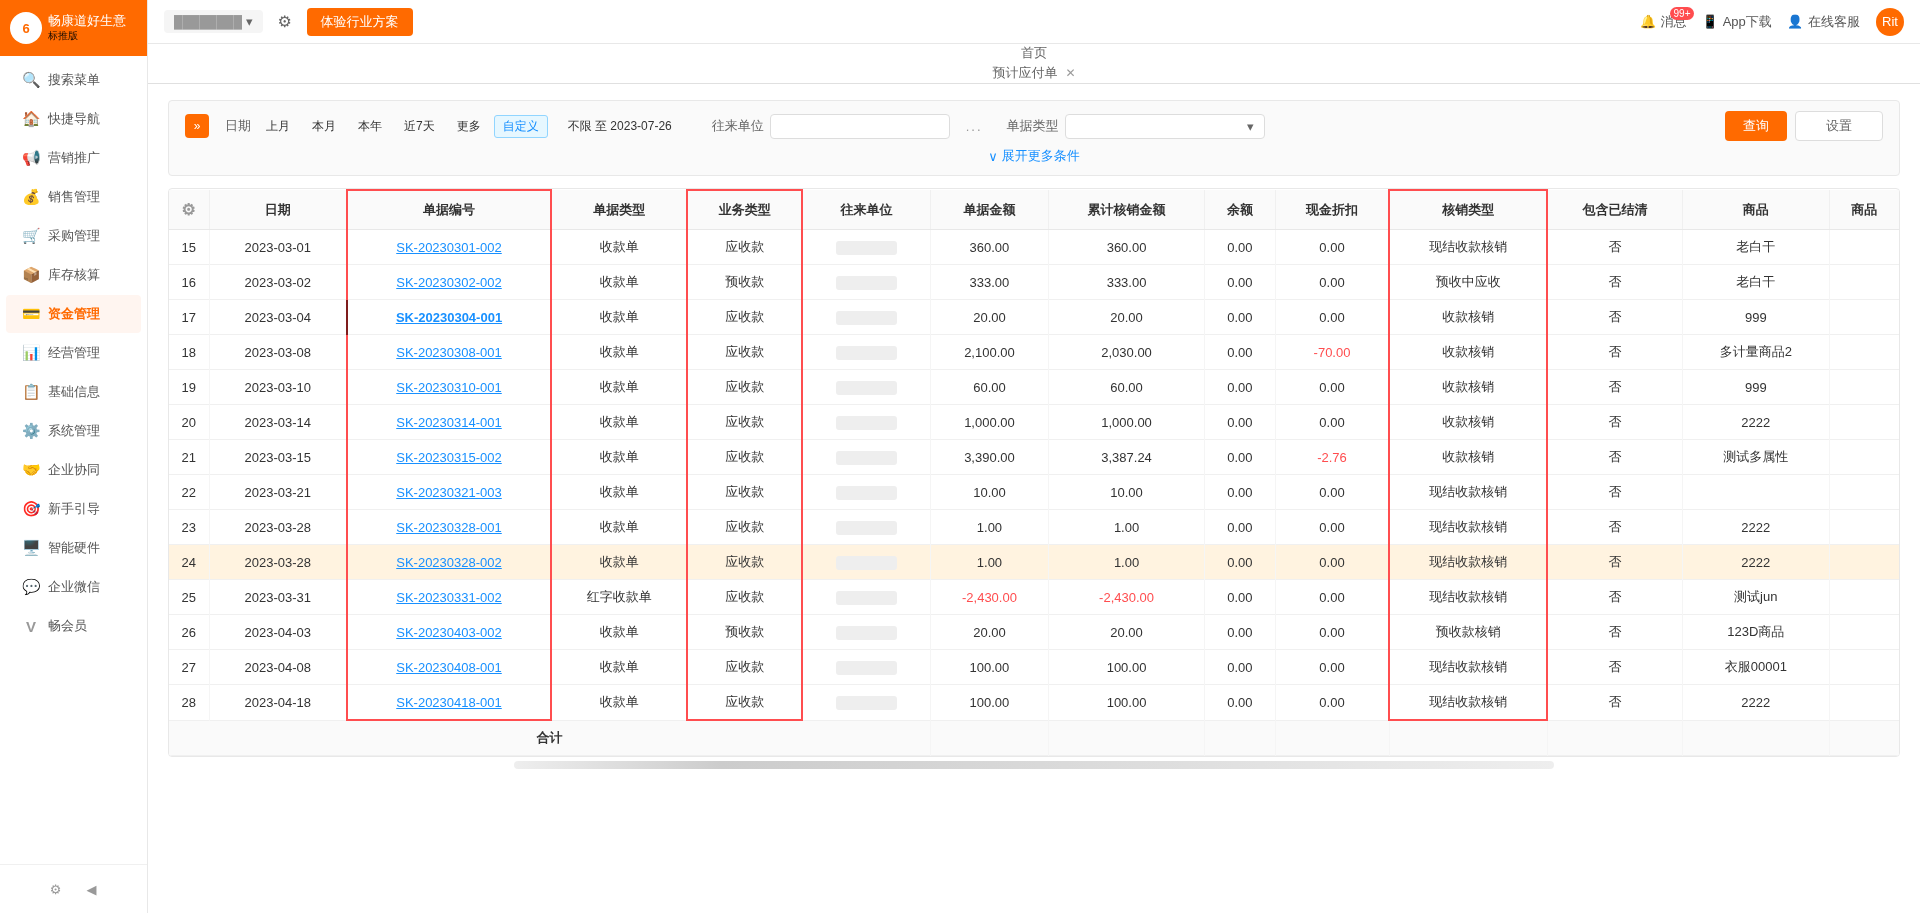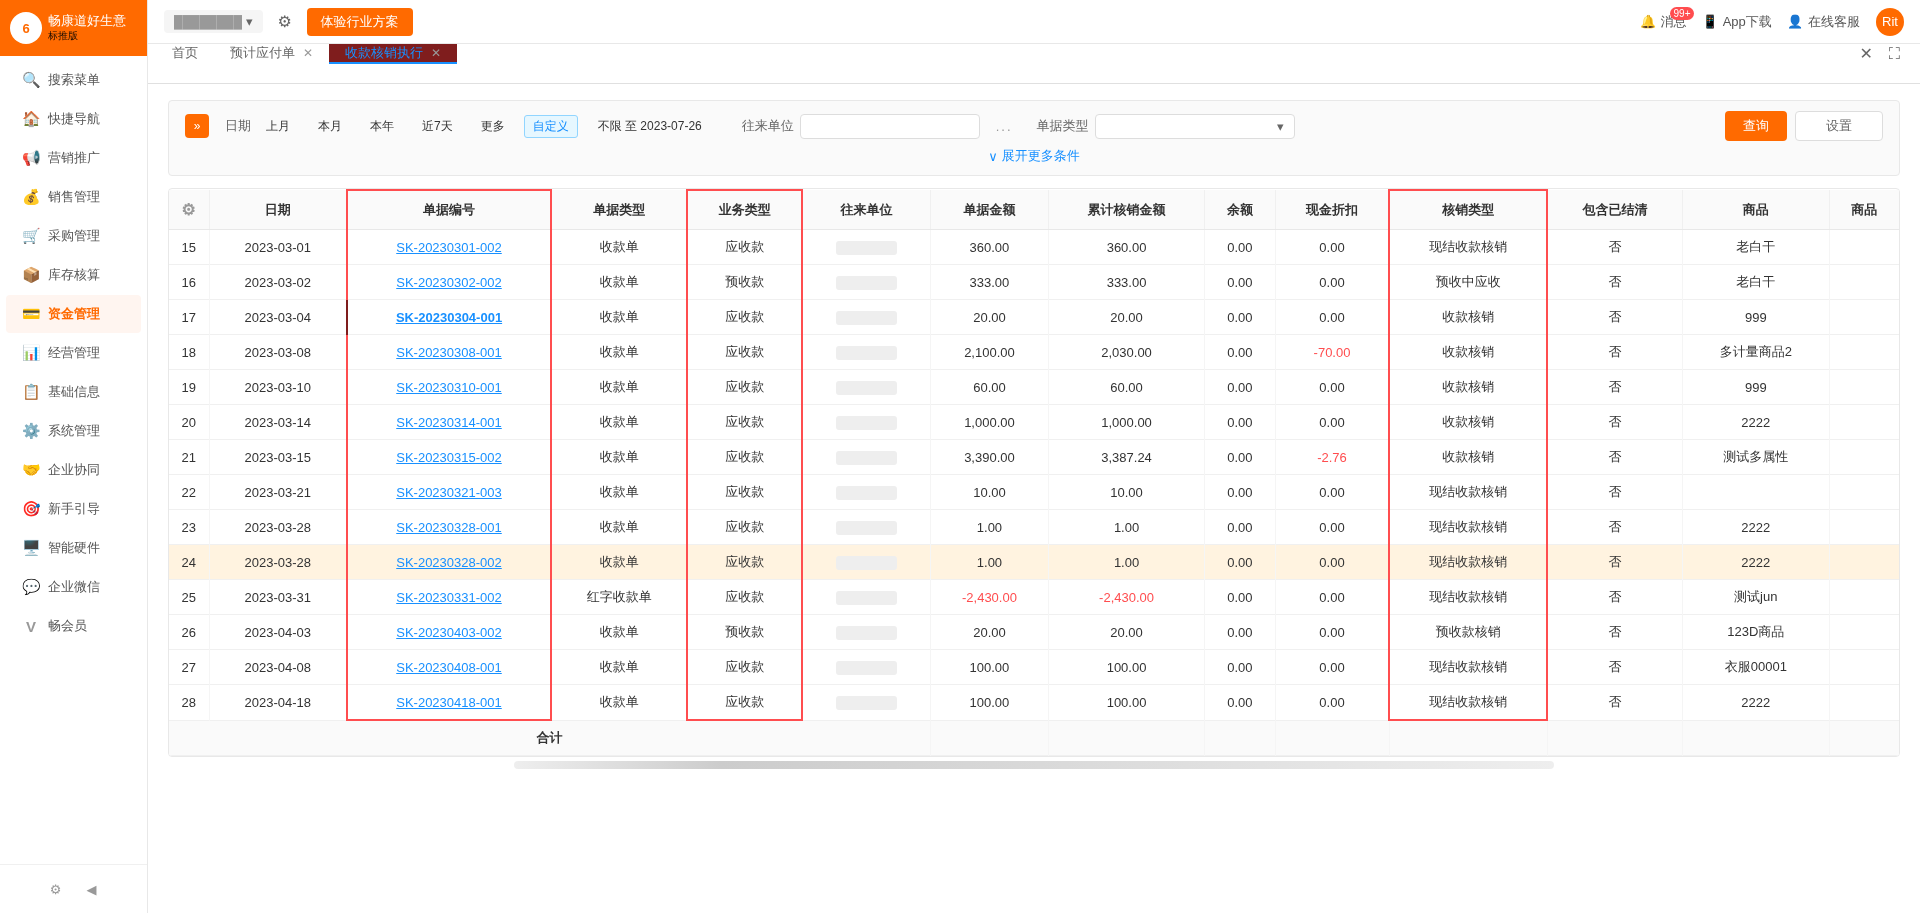--- a/index.html
+++ b/index.html
@@ -98,22 +98,23 @@
       background: #ff6a00; border-radius: 50%;
       display: flex; align-items: center; justify-content: center;
       color: #fff; font-size: 11px;
     }
 
     
     .tabs-bar {
       height: 40px;
       background: #fff;
       border-bottom: 1px solid #e0e0e0;
-      display: flex; align-items: flex-start;
+      display: flex; align-items: center;
       padding: 0 8px;
+      flex-direction: column;
     }
     .tab-item {
       display: flex; align-items: center; gap: 6px;
       padding: 0 16px;
       cursor: pointer; color: #666; font-size: 13px;
       border-bottom: 2px solid transparent;
       white-space: nowrap;
     }
     .tab-item.active {
       color: #1890ff; border-bottom: 2px solid #1890ff;
@@ -170,21 +171,21 @@
       margin-bottom: 12px;
     }
     .filter-row {
       display: flex; align-items: center; gap: 16px; flex-wrap: wrap;
     }
     .filter-item {
       display: flex; align-items: center; gap: 6px;
     }
     .filter-label { color: #666; white-space: nowrap; }
     .filter-date-btns {
-      display: flex; align-items: center; gap: 10px;
+      display: flex; align-items: center; gap: 4px;
     }
     .filter-date-btn {
       padding: 2px 8px; border-radius: 3px; cursor: pointer;
       color: #333; font-size: 12px;
       border: 1px solid transparent;
     }
     .filter-date-btn.custom-btn {
       background: #e6f7ff; color: #1890ff; border: 1px solid #91d5ff;
     }
     .filter-input {

